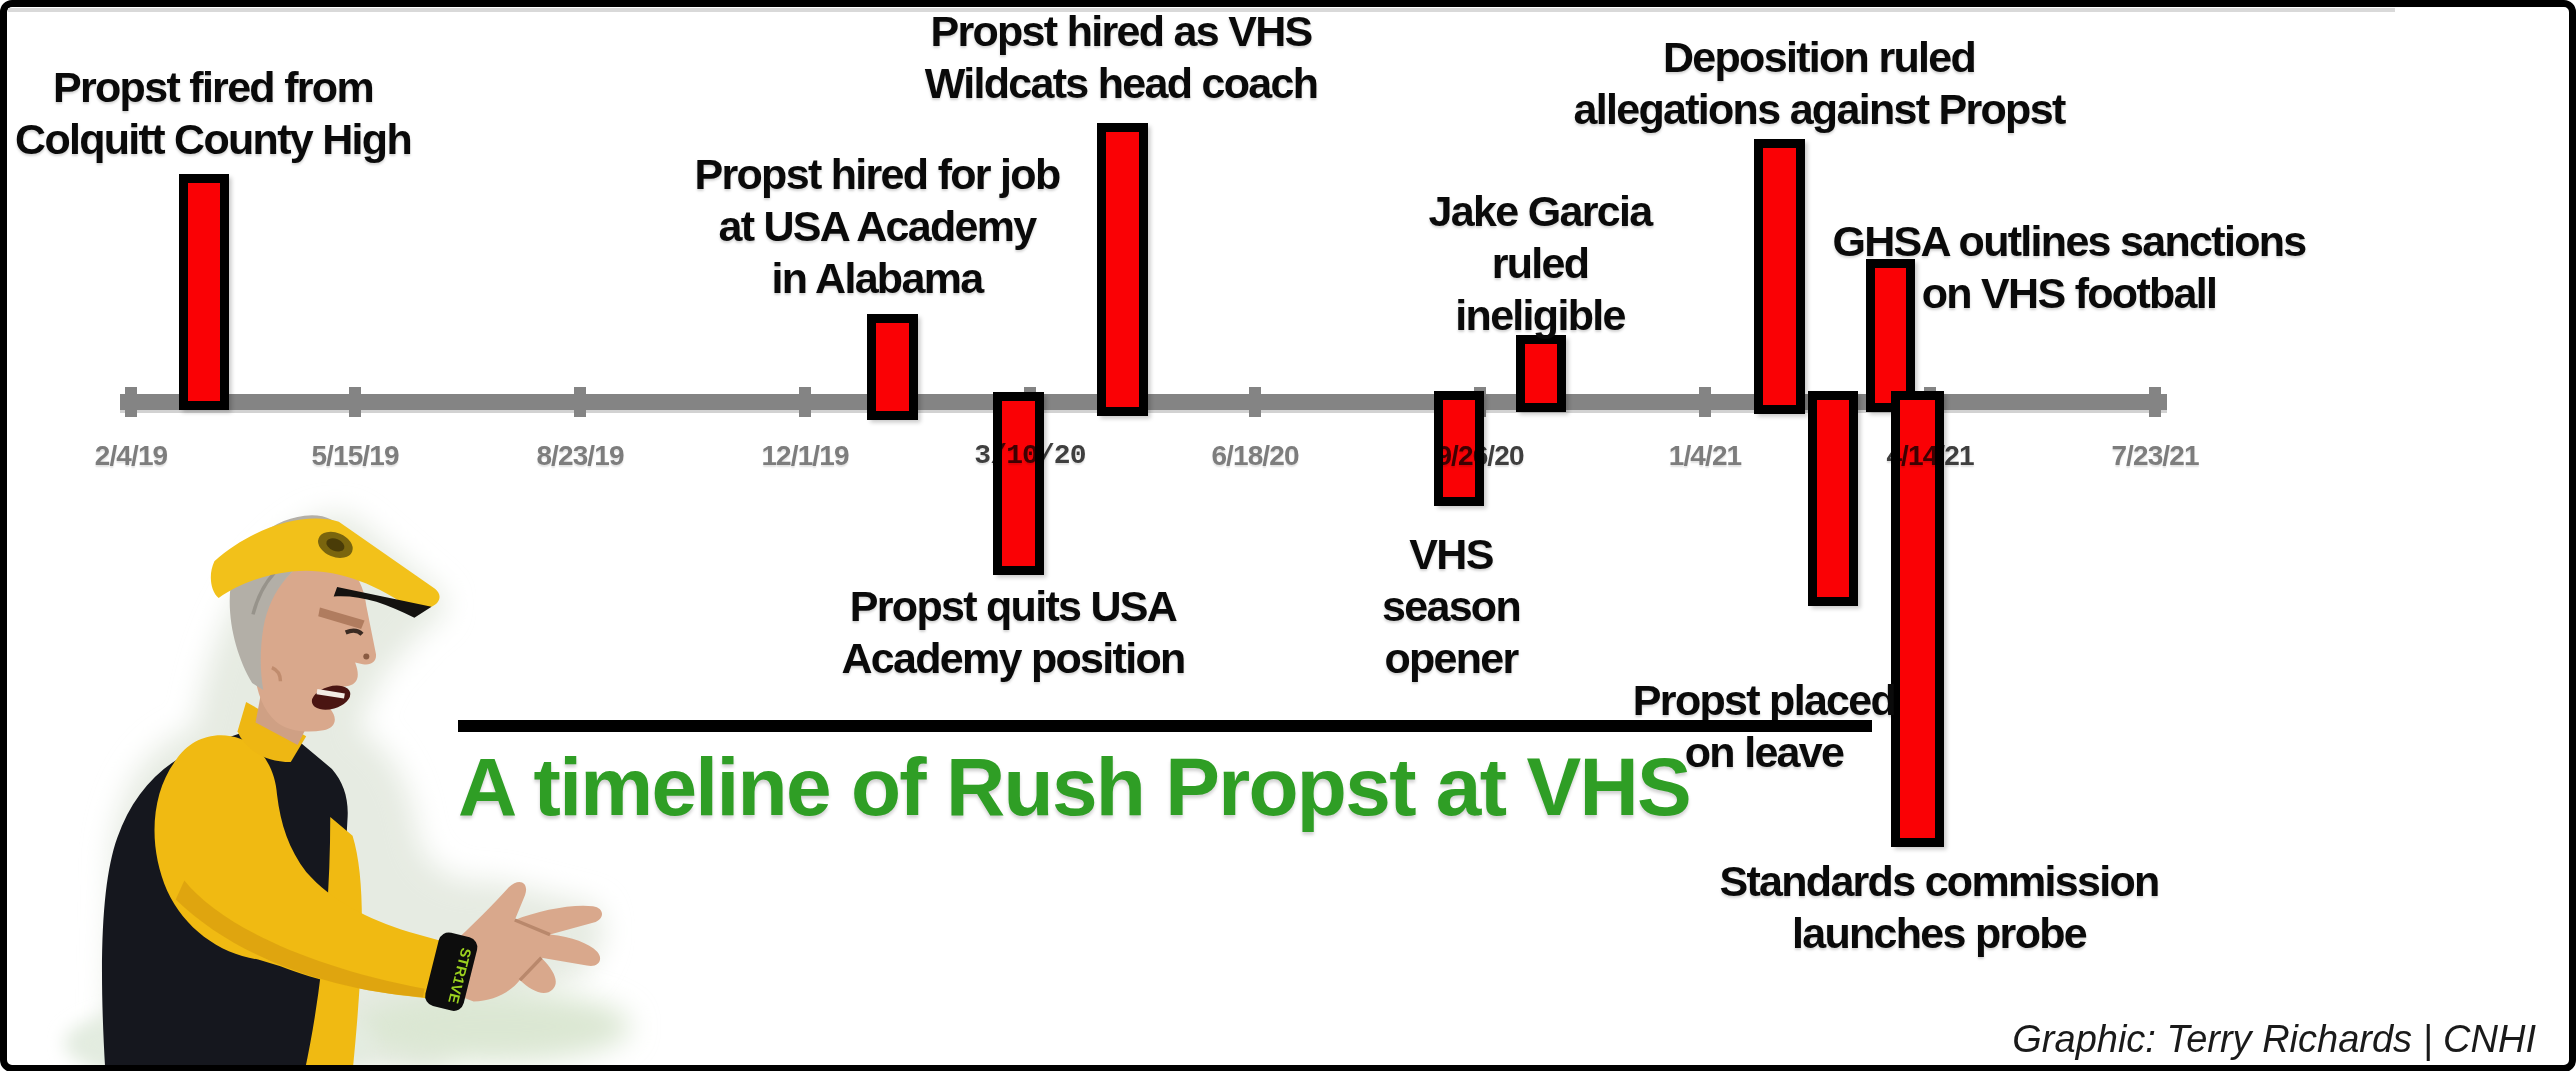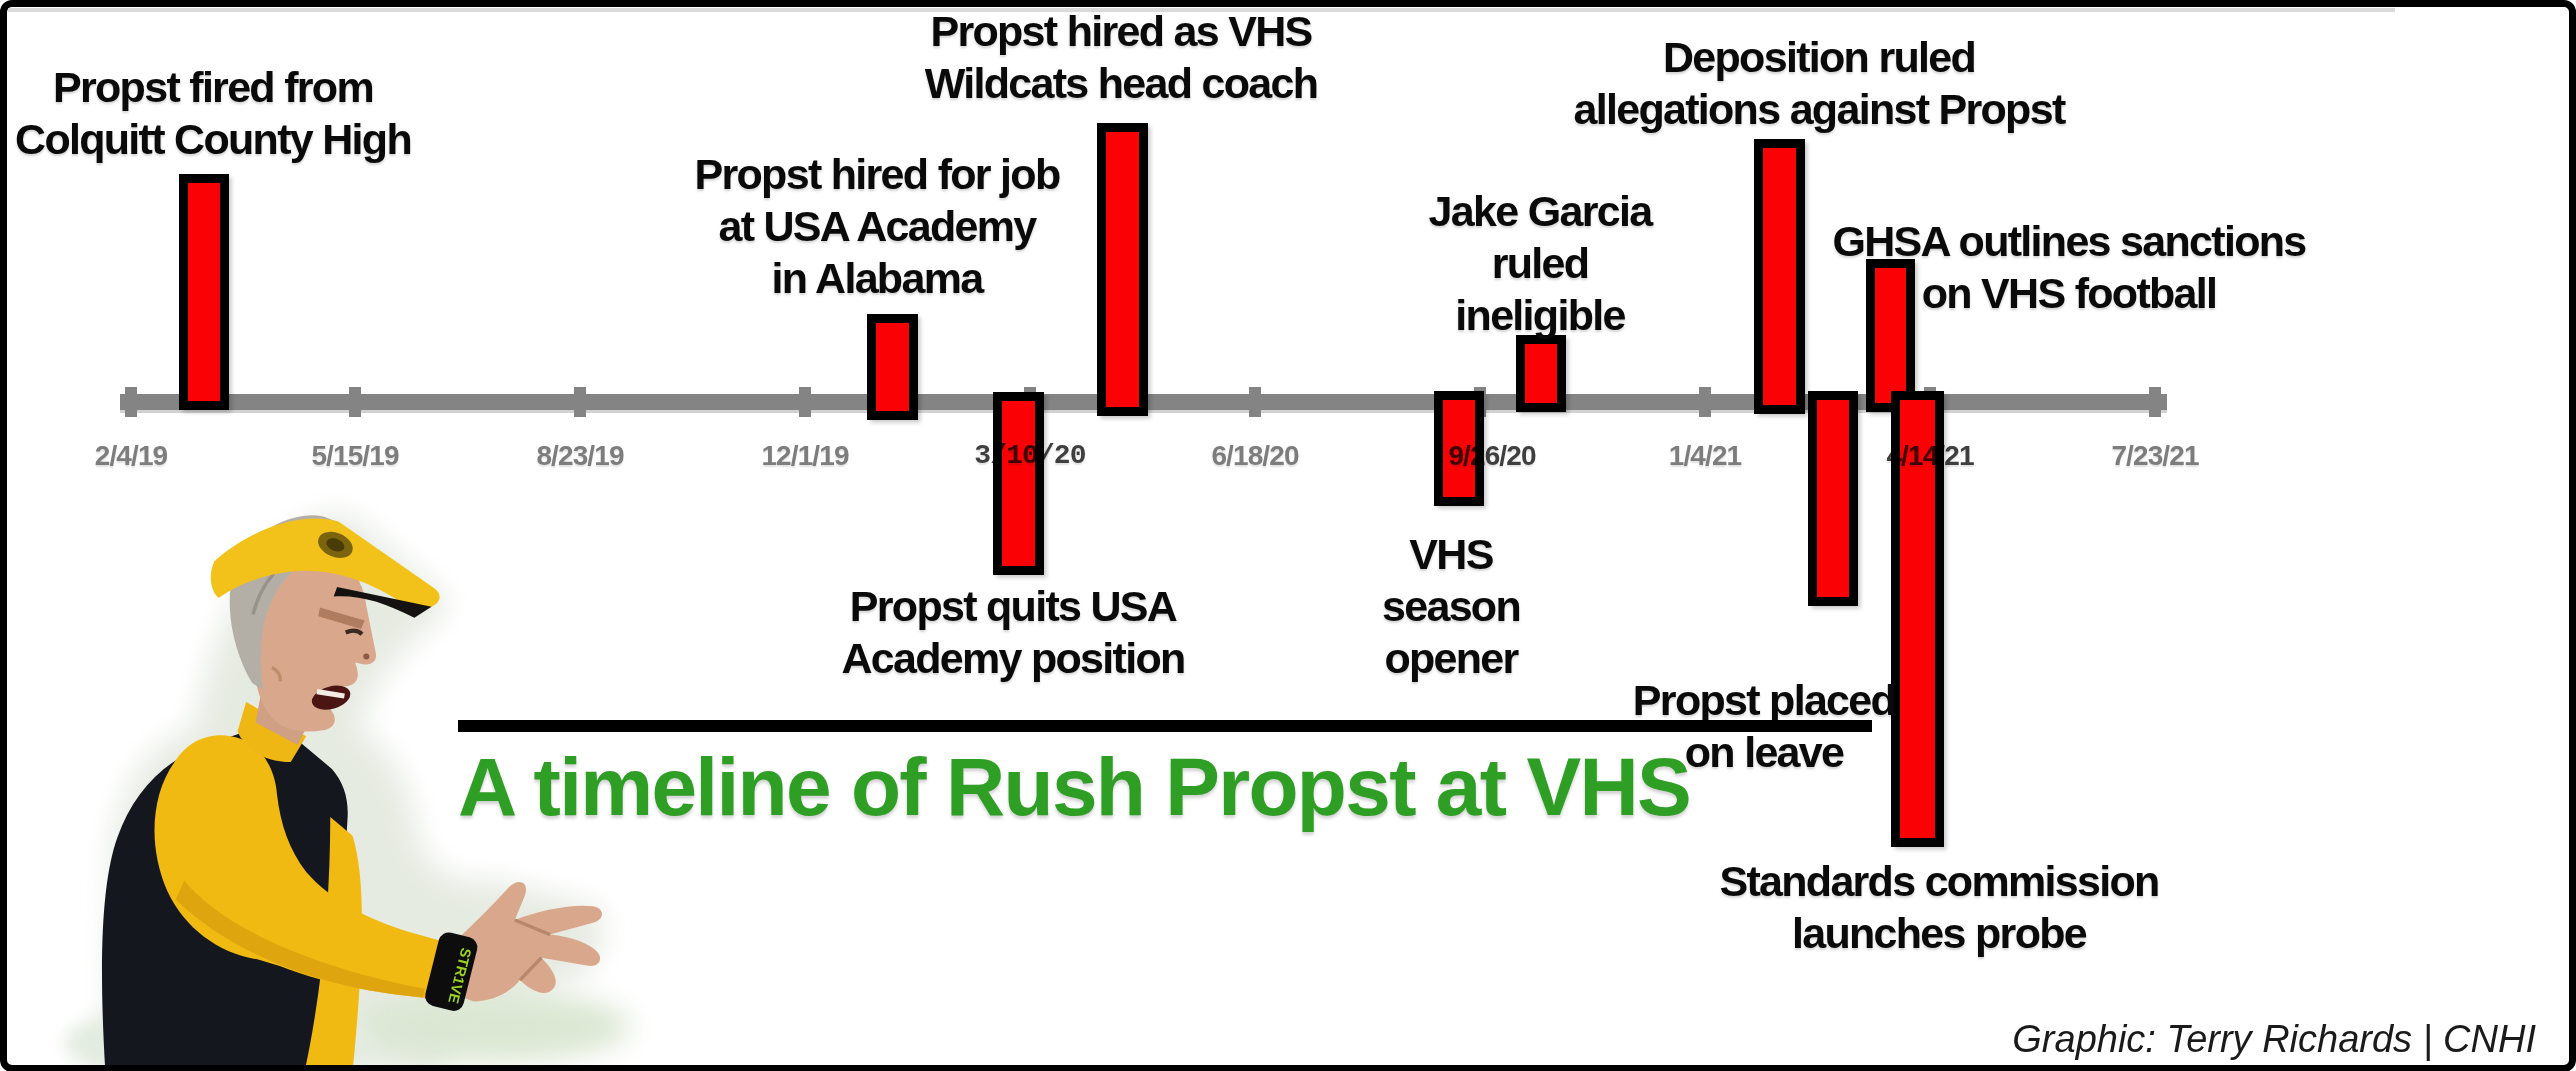--- a/index.html
+++ b/index.html
@@ -57,21 +57,21 @@
       <div class="tick" style="left: 1924px; top: 387px; width: 12px; height: 30px;"></div>
       <div class="tick" style="left: 2149px; top: 387px; width: 12px; height: 30px;"></div>
     </div>
   <div id="dates-layer">
       <div class="date-label date-normal" style="left: 131px; top: 440px;">2/4/19</div>
       <div class="date-label date-normal" style="left: 355px; top: 440px;">5/15/19</div>
       <div class="date-label date-normal" style="left: 580px; top: 440px;">8/23/19</div>
       <div class="date-label date-normal" style="left: 805px; top: 440px;">12/1/19</div>
       <div class="date-label date-emph" style="left: 1030px; top: 440px; font-family: Liberation Mono, monospace;">3/10/20</div>
       <div class="date-label date-normal" style="left: 1255px; top: 440px;">6/18/20</div>
-      <div class="date-label date-emph" style="left: 1480px; top: 440px; margin-left: 12px;">9/26/20</div>
+      <div class="date-label date-emph" style="left: 1480px; top: 440px;">9/26/20</div>
       <div class="date-label date-normal" style="left: 1705px; top: 440px;">1/4/21</div>
       <div class="date-label date-emph" style="left: 1930px; top: 440px;">4/14/21</div>
       <div class="date-label date-normal" style="left: 2155px; top: 440px;">7/23/21</div>
     </div>
   <div id="events-layer">
       <div class="event-bar bar-above" style="left: 179px; top: 174px; width: 50px; height: 236px; background: rgb(250, 1, 5); border-color: rgb(0, 0, 0);"></div>
       <div class="event-label" style="left: 213px; top: 61px;">Propst fired from
 Colquitt County High</div>
       <div class="event-bar bar-above" style="left: 867px; top: 314px; width: 51px; height: 106px; background: rgb(250, 1, 5); border-color: rgb(0, 0, 0);"></div>
       <div class="event-label" style="left: 877px; top: 148px;">Propst hired for job

